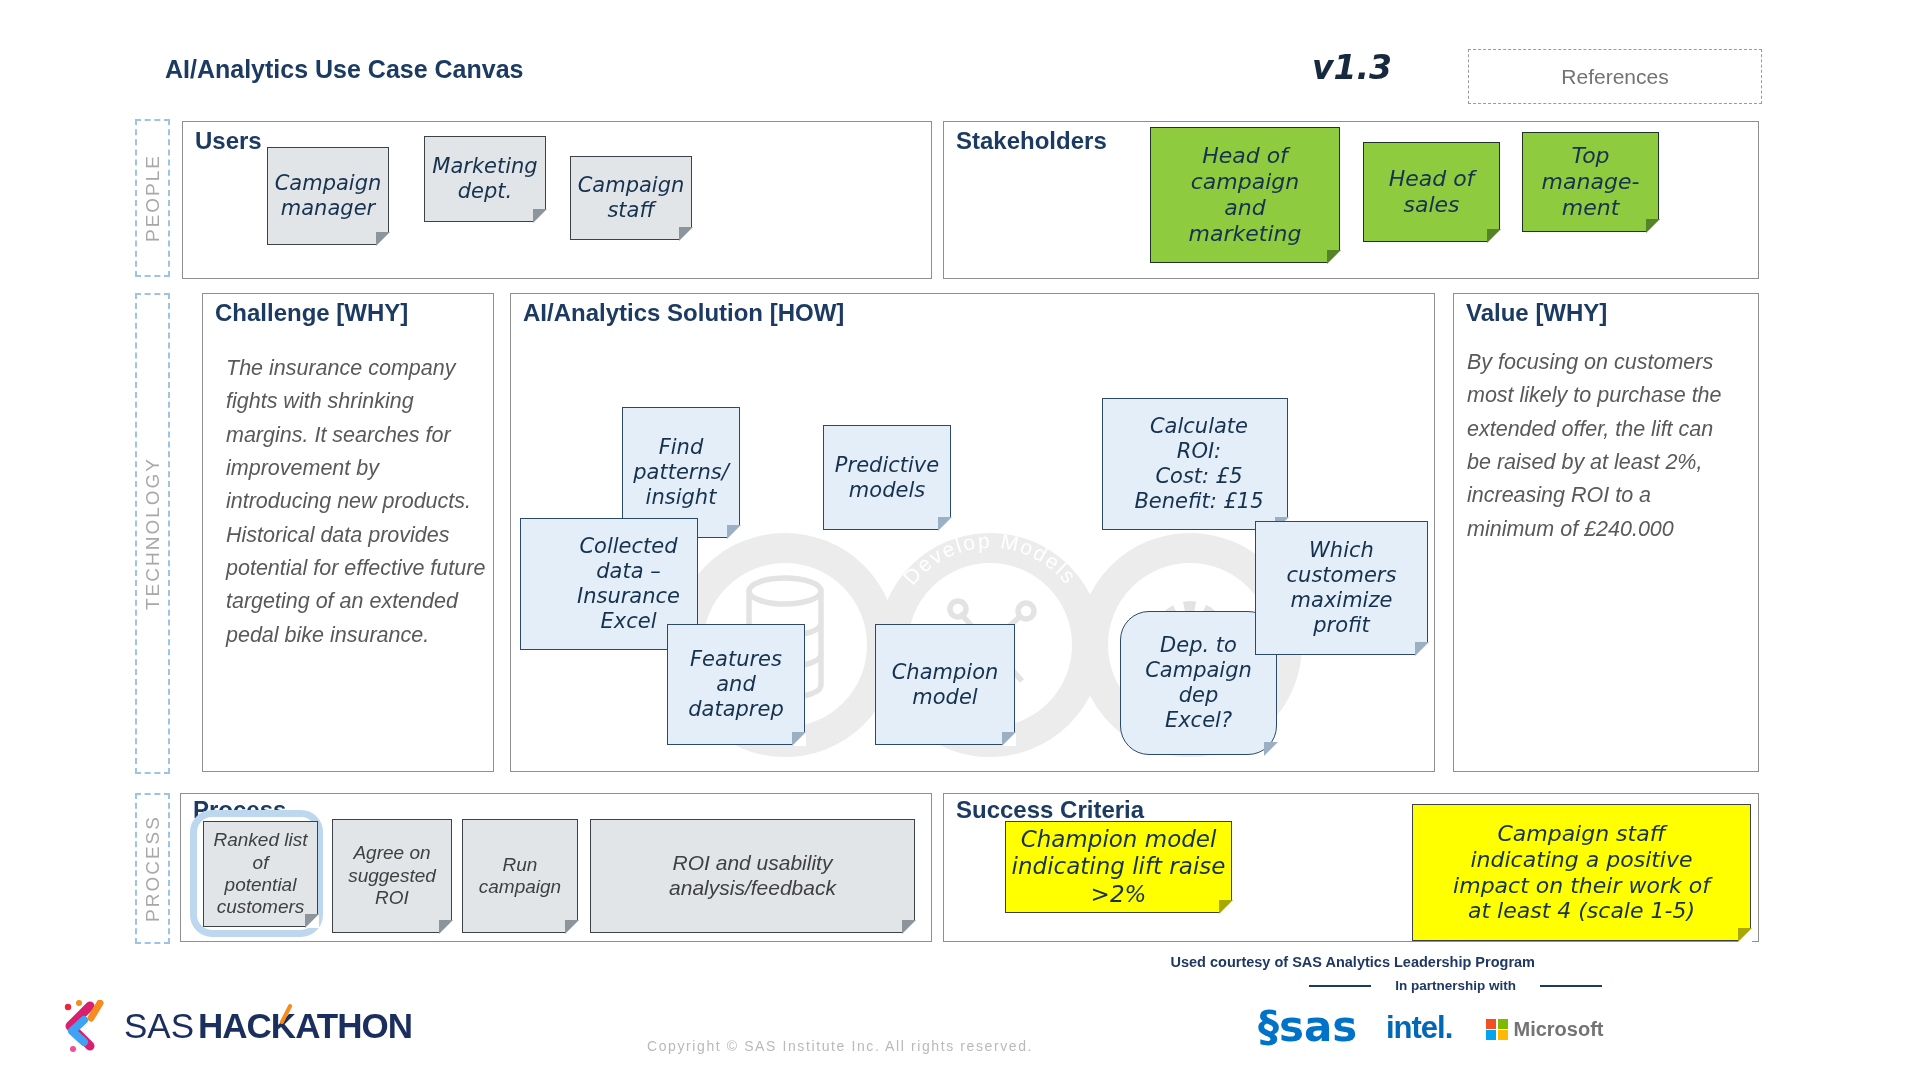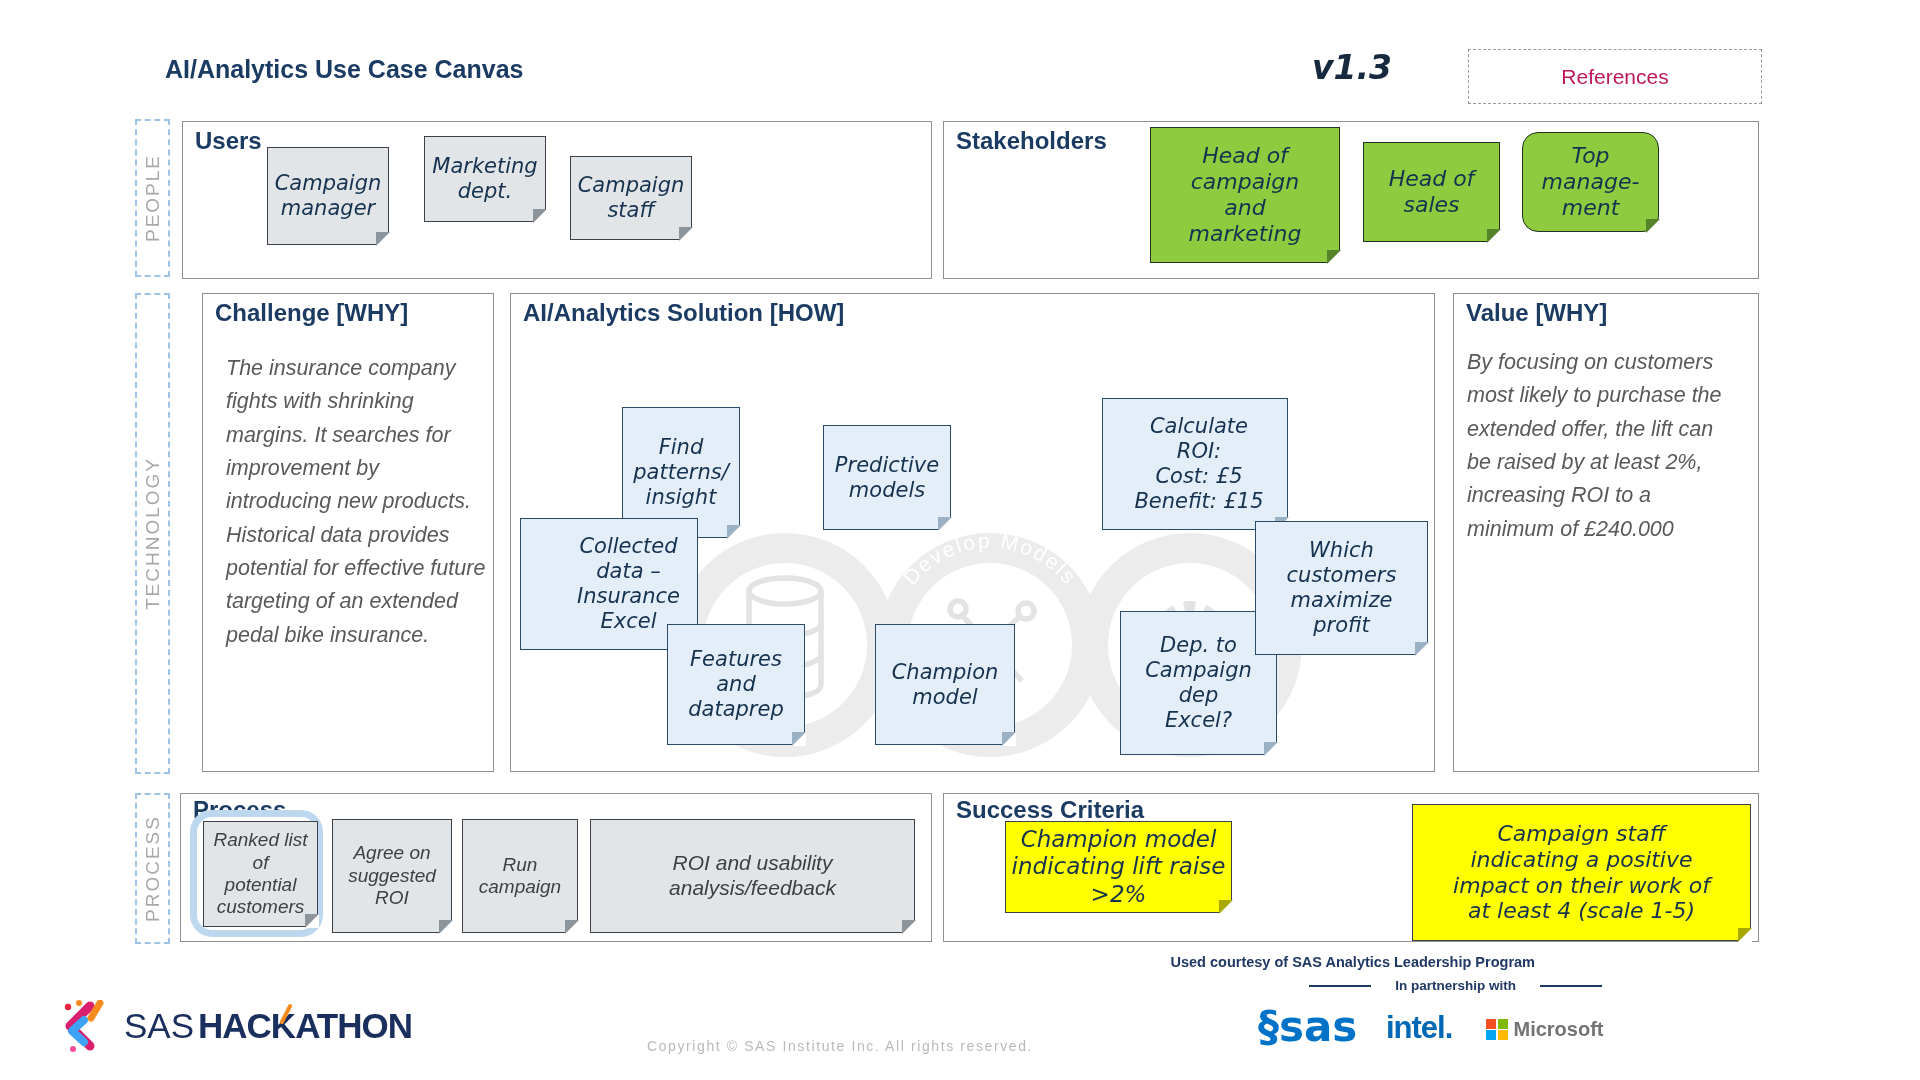--- a/index.html
+++ b/index.html
@@ -6,21 +6,21 @@
   .stage{position:relative;width:1920px;height:1080px;background:#fff;overflow:hidden;
          font-family:"Liberation Sans",sans-serif;}
   
   .canvas-title{position:absolute;left:128px;top:55px;font-size:25px;font-weight:bold;color:#1c3b63;margin-left:37px;}
   .usecase-title{position:absolute;left:660px;top:36px;width:480px;text-align:center;
       font-size:52px;font-style:italic;font-weight:bold;color:#1a6fdc;font-family:"DejaVu Sans",sans-serif;
       letter-spacing:2px;}
   .version{position:absolute;left:1312px;top:48px;font-size:33px;font-style:italic;font-weight:bold;
       color:#16293f;font-family:"DejaVu Sans",sans-serif;}
   .references{position:absolute;left:1468px;top:49px;width:292px;height:53px;border:1.5px dashed #9a9a9a;
-      display:flex;align-items:center;justify-content:center;font-size:21px;color:#be185d;background:#fff;cursor:pointer;}
+      display:flex;align-items:center;justify-content:center;font-size:21px;color:#737373;background:#fff;cursor:pointer;}
   
   .rail{position:absolute;left:135px;width:31px;border:2px dashed #9dc3e6;display:flex;align-items:center;
       justify-content:center;color:#a8a8a8;font-size:19px;letter-spacing:2px;
       writing-mode:vertical-rl;transform:rotate(180deg);}
   .rail-people{top:119px;height:154px;}
   .rail-technology{top:293px;height:477px;}
   .rail-process{top:793px;height:147px;}
   
   .box{position:absolute;border:1.5px solid #8f8f8f;background:#fff;}
   .box-label{position:absolute;left:12px;top:5px;font-size:24px;font-weight:bold;color:#1c3b63;}
@@ -146,21 +146,21 @@
 dept.</div>
   <div class="note hand note-gray" style="left:570px;top:156px;width:122px;height:84px;">Campaign
 staff</div>
 
   <div class="note hand note-green" style="left:1150px;top:127px;width:190px;height:136px;font-size:22px;">Head of
 campaign
 and
 marketing</div>
   <div class="note hand note-green" style="left:1363px;top:142px;width:137px;height:100px;font-size:22px;">Head of
 sales</div>
-  <div class="note hand note-green" style="left:1522px;top:132px;width:137px;height:100px;font-size:22px;border-radius:16px;">Top
+  <div class="note hand note-green" style="left:1522px;top:132px;width:137px;height:100px;font-size:22px;">Top
 manage-
 ment</div>
 
   <div class="note hand note-blue" style="left:622px;top:407px;width:118px;height:131px;">Find
 patterns/
 insight</div>
   <div class="note hand note-blue" style="left:823px;top:425px;width:128px;height:105px;">Predictive
 models</div>
   <div class="note hand note-blue" style="left:1102px;top:398px;width:186px;height:132px;padding-left:11px;">Calculate
 ROI:
@@ -168,21 +168,21 @@
 Benefit: £15</div>
   <div class="note hand note-blue" style="left:520px;top:518px;width:178px;height:132px;padding-left:42px;">Collected
 data –
 Insurance
 Excel</div>
   <div class="note hand note-blue" style="left:667px;top:624px;width:138px;height:121px;">Features
 and
 dataprep</div>
   <div class="note hand note-blue" style="left:875px;top:624px;width:140px;height:121px;">Champion
 model</div>
-  <div class="note hand note-blue" style="left:1120px;top:611px;width:157px;height:144px;">Dep. to
+  <div class="note hand note-blue" style="left:1120px;top:611px;width:157px;height:144px;border-radius:29px;">Dep. to
 Campaign
 dep
 Excel?</div>
   <div class="note hand note-blue" style="left:1255px;top:521px;width:173px;height:134px;">Which
 customers
 maximize
 profit</div>
 
   <div class="ring"></div>
   <div class="note note-process" style="left:203px;top:821px;width:115px;height:106px;">Ranked list of

